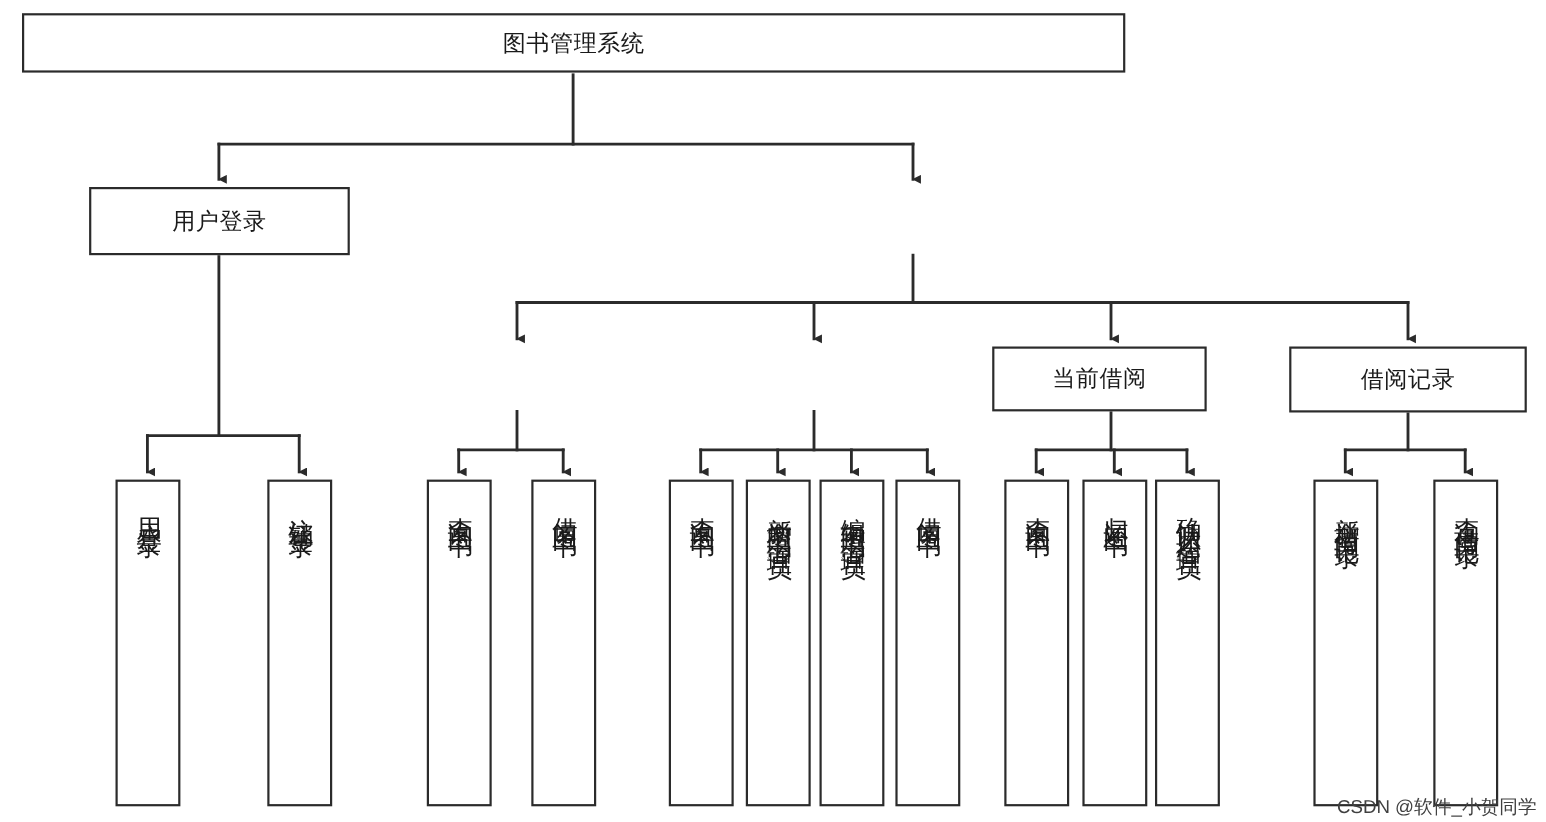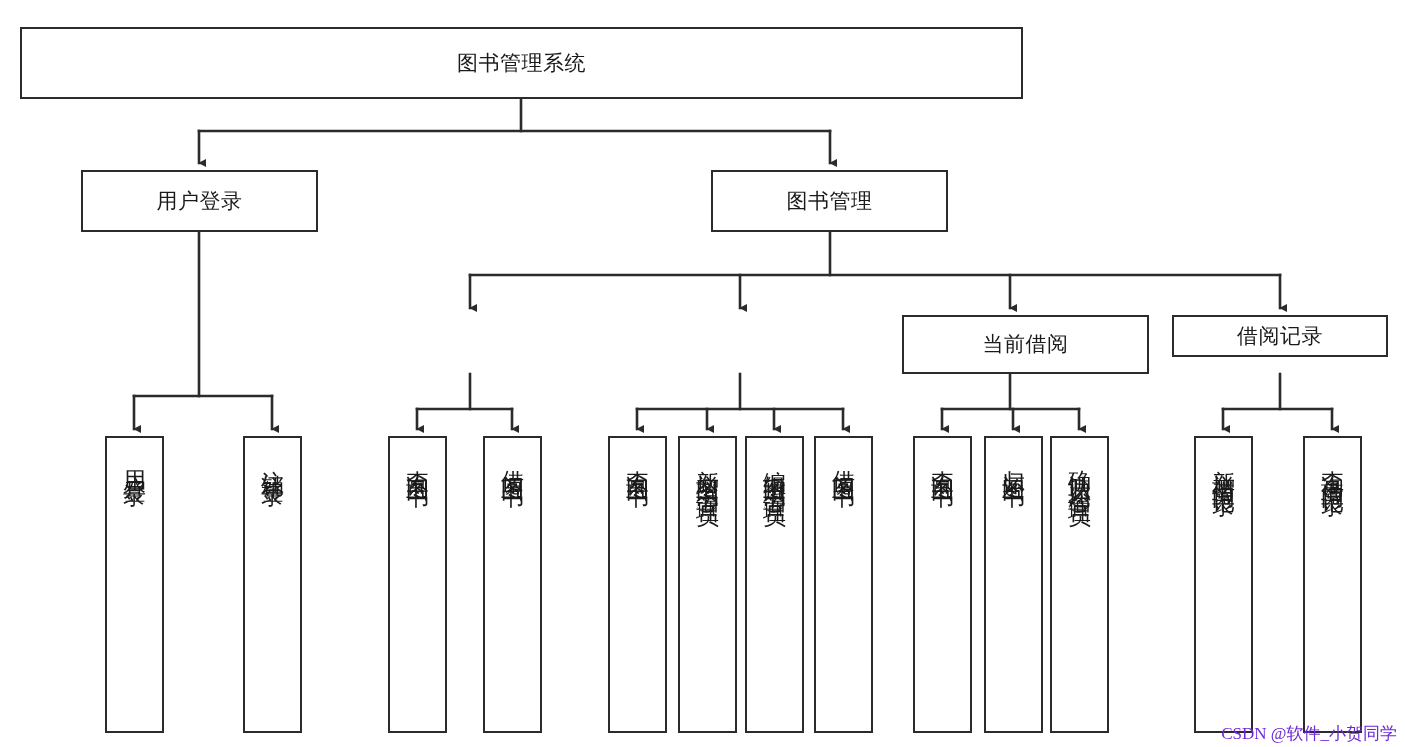--- a/index.html
+++ b/index.html
@@ -46,23 +46,23 @@
     line-height:1.0;
     letter-spacing:5px;
     white-space:nowrap;
   }
 
   .watermark{
     position:absolute;
     right:8px;
     bottom:2px;
     font-size:17px;
-    color:#6d28d9;
+    color:#404040;
     white-space:nowrap;
-    font-family:Liberation Serif, serif;
+    font-family:Liberation Sans, sans-serif;
   }
 </style>
 </head>
 <body>
 
 <div id="canvas">
 
   <svg class="edges" viewBox="0 0 1405 747">
     <defs>
       <marker id="arrow" markerWidth="9" markerHeight="9" refX="4" refY="7.2" orient="auto" markerUnits="userSpaceOnUse">
@@ -106,35 +106,32 @@
       <path d="M1013,409 L1013,429" marker-end="url(#arrow)"></path>
       <path d="M1079,409 L1079,429" marker-end="url(#arrow)"></path>
 
       <path d="M1280,374 L1280,409"></path>
       <path d="M1223,409 L1332,409"></path>
       <path d="M1223,409 L1223,429" marker-end="url(#arrow)"></path>
       <path d="M1332,409 L1332,429" marker-end="url(#arrow)"></path>
     </g>
   </svg>
 
-  <div class="node root h" style="left:20px;top:27px;width:1003px;height:72px;">
+  <div class="node root h" style="left:20px;top:12px;width:1003px;height:54px;">
     <span class="label">图书管理系统</span>
   </div>
 
   <div class="node h" style="left:81px;top:170px;width:237px;height:62px;">
     <span class="label">用户登录</span>
   </div>
-  <div class="node h" style="left:711px;top:170px;width:237px;height:62px;">
-    <span class="label">图书管理</span>
-  </div>
 
-  <div class="node h" style="left:902px;top:315px;width:247px;height:59px;">
+  <div class="node h" style="left:902px;top:315px;width:195px;height:59px;">
     <span class="label">当前借阅</span>
   </div>
-  <div class="node h" style="left:1172px;top:315px;width:216px;height:42px;">
+  <div class="node h" style="left:1172px;top:315px;width:216px;height:60px;">
     <span class="label">借阅记录</span>
   </div>
 
   <div class="node v" style="left:105px;top:436px;width:59px;height:297px;">
     <span class="label">用户登录</span>
   </div>
   <div class="node v" style="left:243px;top:436px;width:59px;height:297px;">
     <span class="label">注销登录</span>
   </div>
 

